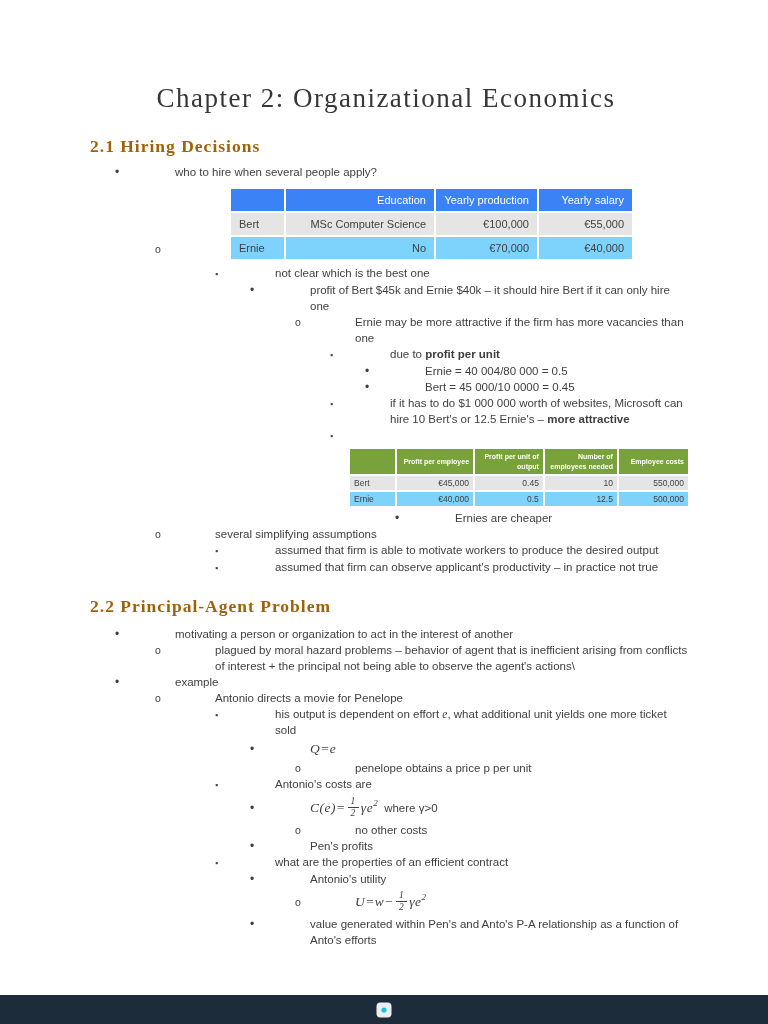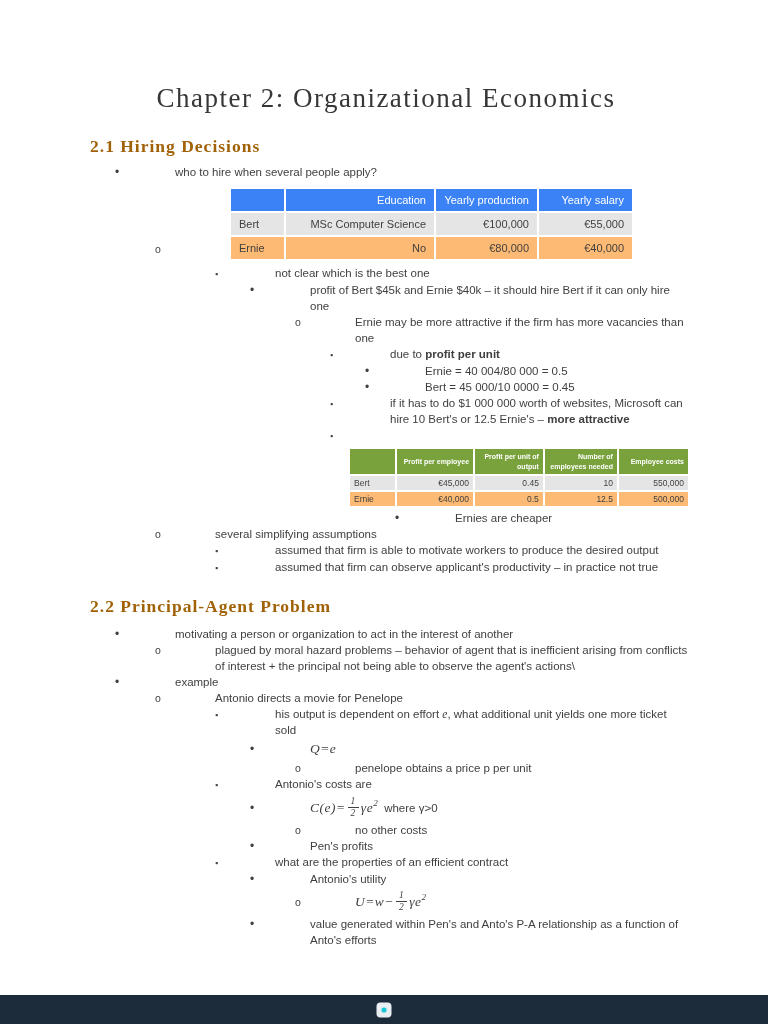--- a/index.html
+++ b/index.html
@@ -41,21 +41,21 @@
 
   
   table { border-collapse:collapse; }
   .t1 { margin:5px 0 4px 0; font-size:11px; }
   .t1 th, .t1 td { border:2px solid #fff; padding:3px 8px; }
   .t1 thead th { background:#3b82f6; color:#fff; font-weight:normal; text-align:right; height:22px; }
   .t1 td { text-align:right; height:21px; }
   .t1 td.name { text-align:left; }
   .t1 .c0 { width:55px; } .t1 .c1 { width:150px; } .t1 .c2 { width:103px; } .t1 .c3 { width:95px; }
   tr.r0 td { background:#e5e5e5; }
-  tr.r1 td { background:#fdba74; }
+  tr.r1 td { background:#7dd3fc; }
 
   .table1-item { margin-top:2px; }
   .table1-item .mk { flex:0 0 30px; align-self:flex-end; padding-bottom:8px; }
 
   .t2 { margin:3px 0 2px 258px; font-size:8.5px; }
   .t2 th, .t2 td { border:2px solid #fff; }
   .t2 thead th { background:#7AA23C; color:#fff; font-size:7px; font-weight:bold;
                  text-align:right; padding:3px 4px; line-height:1.35; vertical-align:middle; }
   .t2 td { text-align:right; padding:2px 4px; }
   .t2 td.name { text-align:left; }
@@ -112,21 +112,21 @@
       <tbody>
         <tr class="r0">
           <td class="name">Bert</td>
           <td>MSc Computer Science</td>
           <td>€100,000</td>
           <td>€55,000</td>
         </tr>
         <tr class="r1">
           <td class="name">Ernie</td>
           <td>No</td>
-          <td>€80,000</td>
+          <td>€70,000</td>
           <td>€40,000</td>
         </tr>
       </tbody>
     </table>
   </div>
 
   <div class="li l3">
     <span class="mk mk-sq"></span>
     <span class="txt">not clear which is the best one</span>
   </div>

